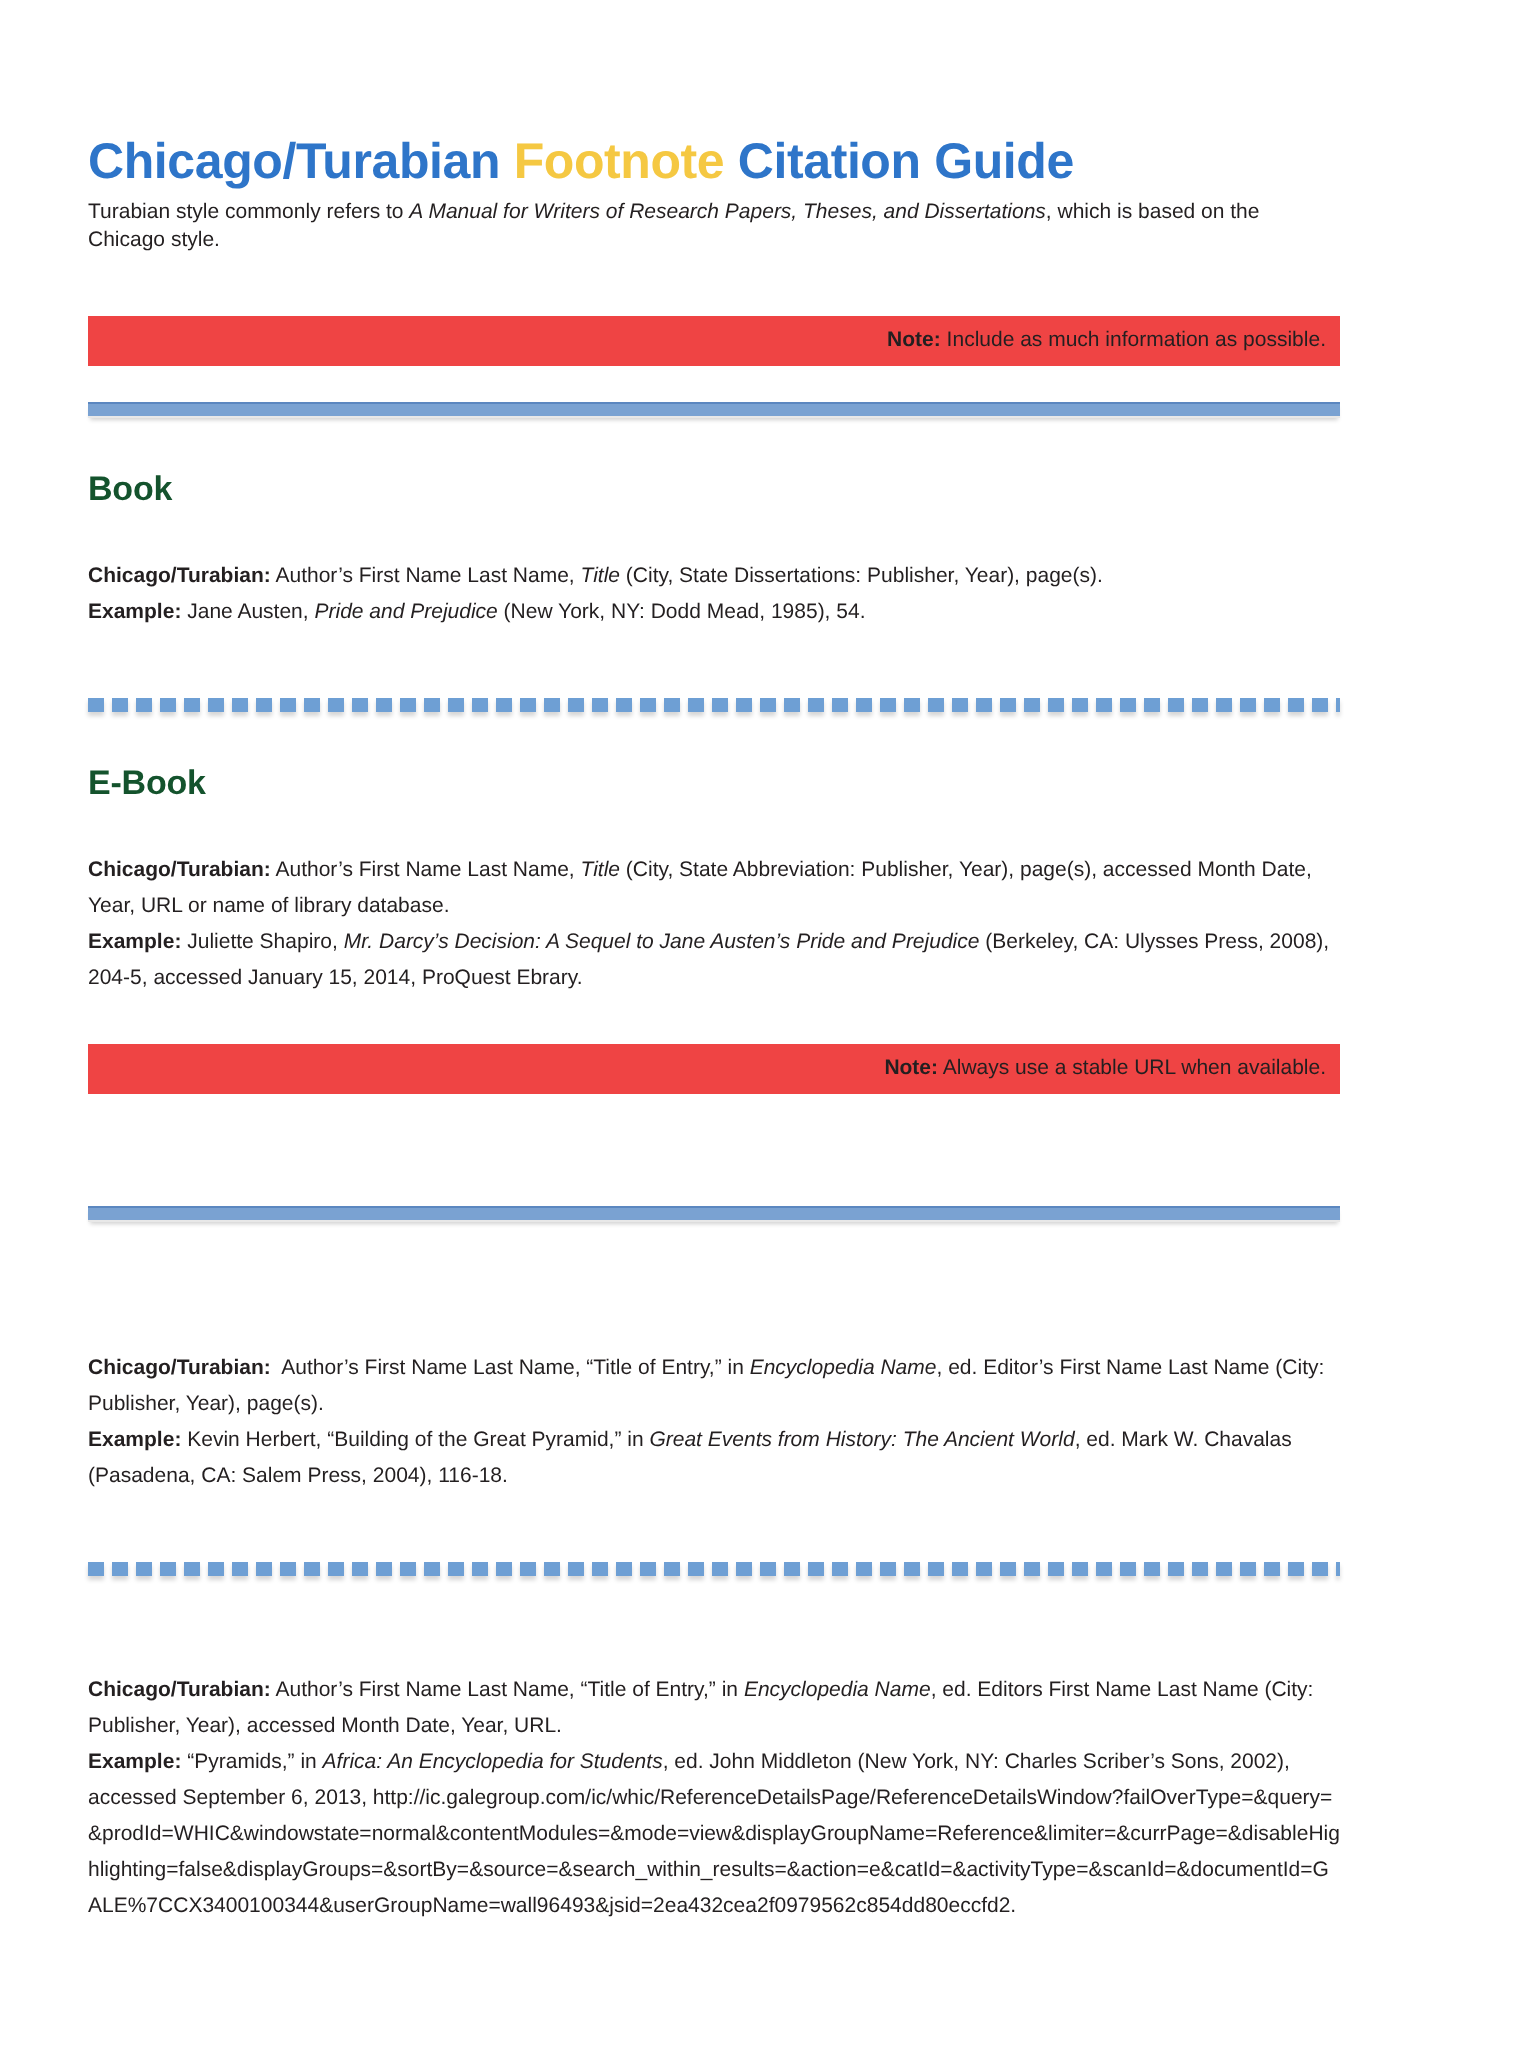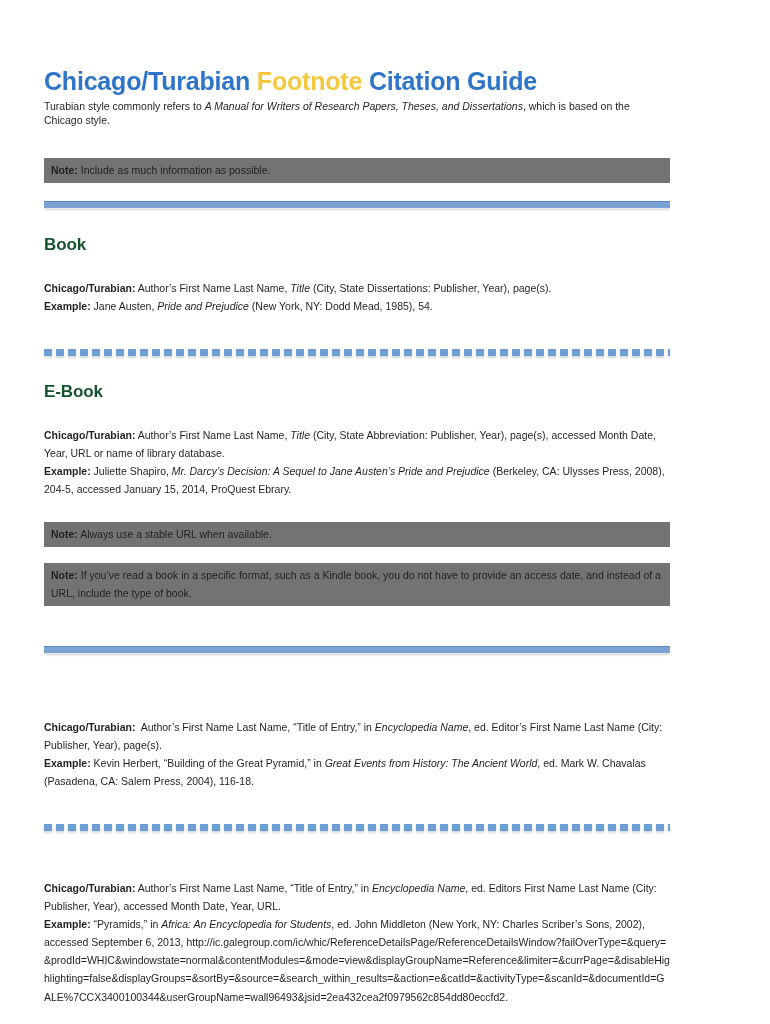--- a/index.html
+++ b/index.html
@@ -37,26 +37,27 @@
   .doc-subtitle {
     font-size: 10.5px;
     line-height: 1.35;
     color: #231f20;
     margin: 0;
   }
   .doc-subtitle i { font-style: italic; }
 
   
   .note {
-    background: #737373;
+    background: #ef4444;
     font-size: 10.5px;
     line-height: 1.72;
     color: #231f20;
     padding: 3px 7px 4px 7px;
     box-sizing: border-box;
+    text-align: right;
   }
   .note b { font-weight: bold; }
 
   
   .rule-solid {
     height: 6px;
     background: #7aa2d2;
     border-top: 1px solid #5b87c0;
     border-bottom: 1px solid #e8e8e8;
     box-shadow: 0 2px 2px -1px rgba(0,0,0,0.18);
@@ -141,21 +142,20 @@
   <p class="cite"><b>Chicago/Turabian:</b><span> Author’s First Name Last Name, </span><i>Title</i><span> (City, State Abbreviation: Publisher, Year), page(s), accessed Month Date, Year, URL or name of library database.</span></p>
 
   <p class="cite"><b>Example:</b><span> Juliette Shapiro, </span><i>Mr. Darcy’s Decision: A Sequel to Jane Austen’s Pride and Prejudice</i><span> (Berkeley, CA: Ulysses Press, 2008), 204-5, accessed January 15, 2014, ProQuest Ebrary.</span></p>
 
   <div class="sp-5"></div>
 
   <div class="note"><b>Note:</b><span> Always use a stable URL when available.</span></div>
 
   <div class="sp-2"></div>
 
-  <div class="note"><b>Note:</b><span> If you’ve read a book in a specific format, such as a Kindle book, you do not have to provide an access date, and instead of a URL, include the type of book.</span></div>
 
   <div class="sp-9"></div>
 
   <div class="rule-solid"></div>
 
   <div class="sp-8"></div>
 
 
   <div class="sp-7"></div>
 

